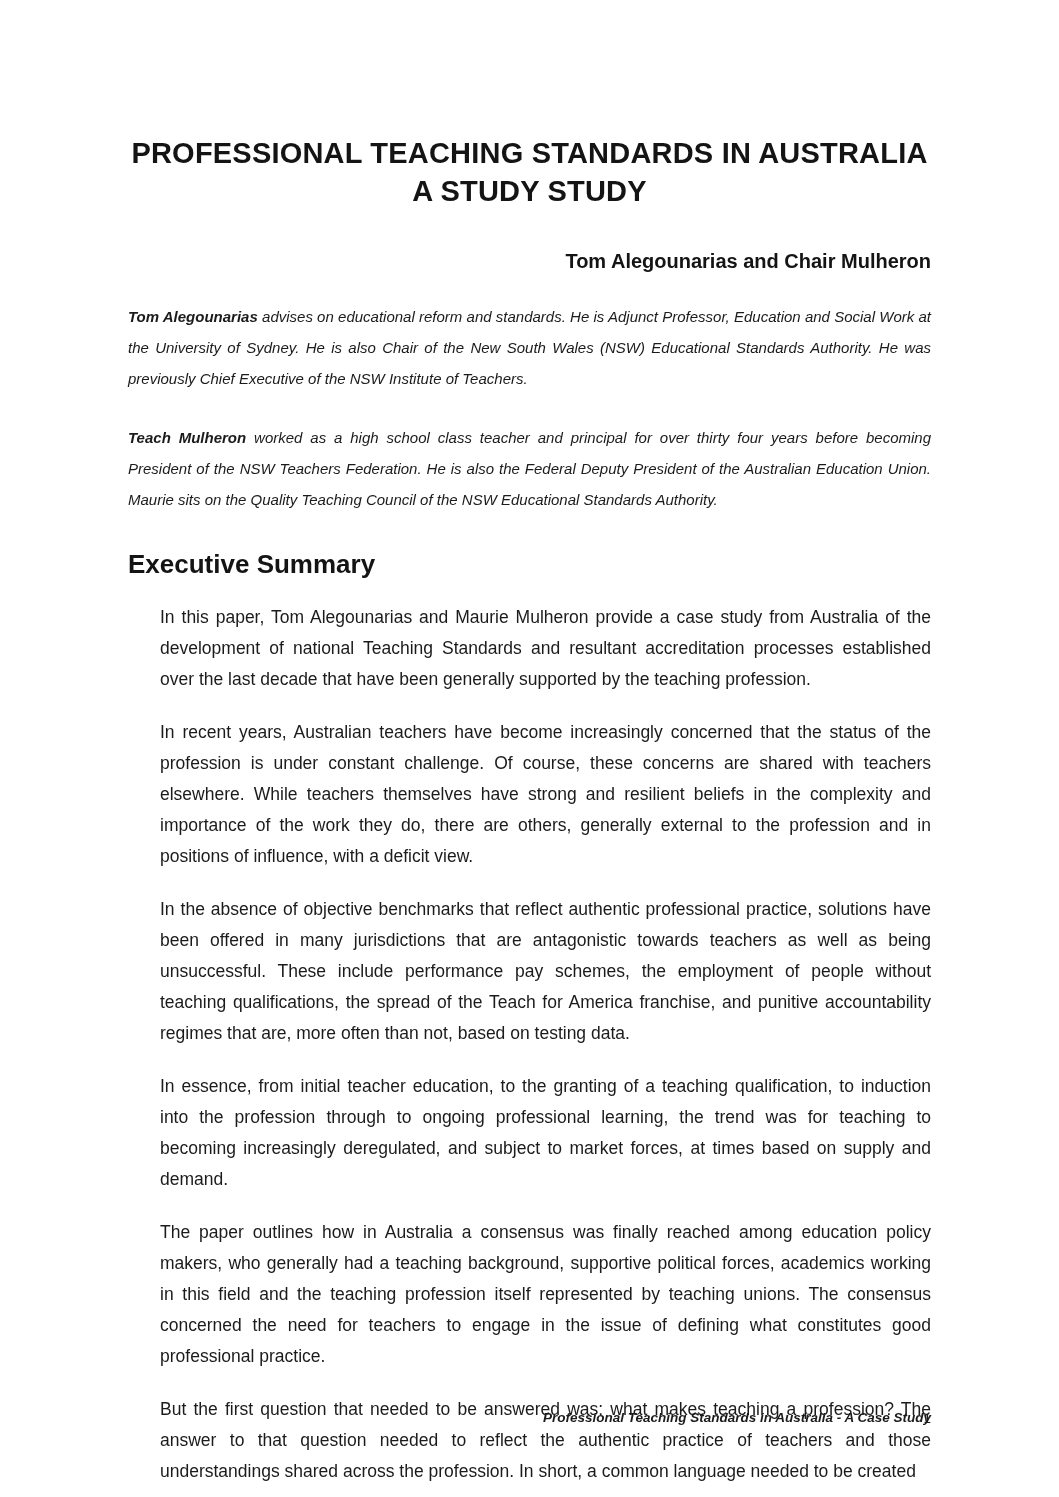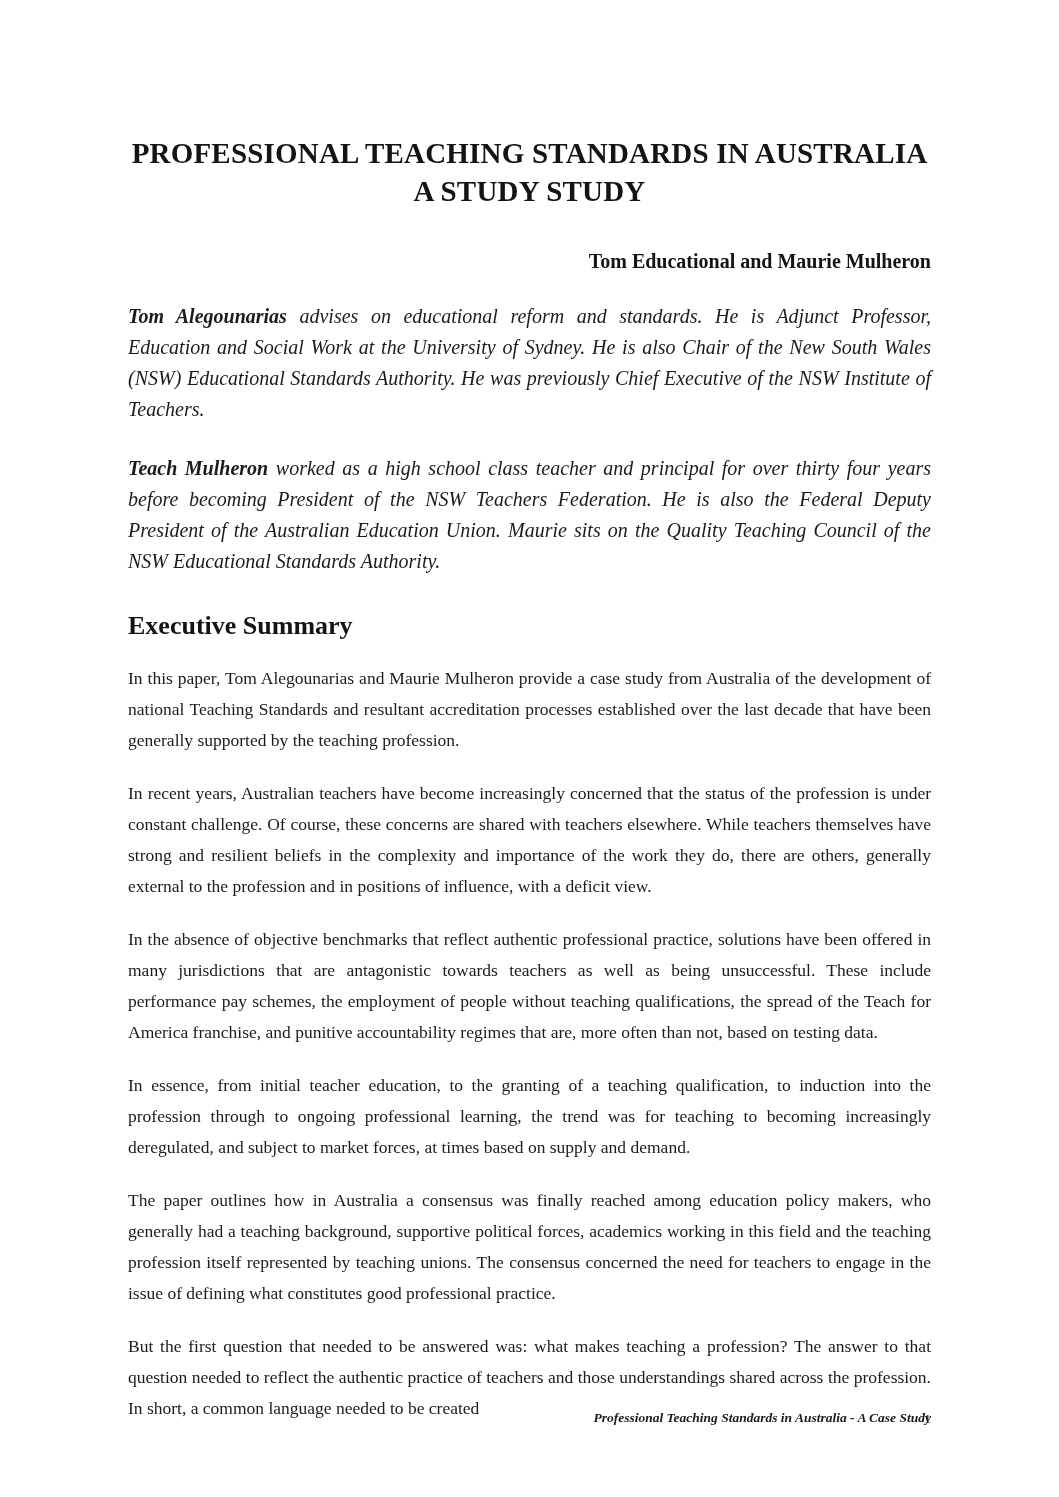--- a/index.html
+++ b/index.html
@@ -1,15 +1,15 @@
 <!DOCTYPE html>
 <html><head>
 <meta charset="utf-8">
 <style>
-  * { margin: 0; padding: 0; box-sizing: border-box; font-family: Liberation Serif, serif; }
+  * { margin: 0; padding: 0; box-sizing: border-box; }
   html, body {
     background: #ffffff;
     font-family: "Liberation Sans", sans-serif;
     color: #1a1a1a;
   }
   .page {
     position: relative;
     width: 1059px;
     height: 1497px;
     background: #ffffff;
@@ -32,21 +32,21 @@
   .byline {
     margin-top: 40px;
     text-align: right;
     font-weight: bold;
     font-size: 20px;
     color: #141414;
   }
   .bio {
     margin-top: 28px;
     font-style: italic;
-    font-size: 20px;
+    font-size: 15px;
     line-height: 31px;
     text-align: justify;
     text-justify: inter-word;
     color: #1b1b1b;
   }
   .bio .bio-name {
     font-weight: bold;
   }
   .section-heading {
     margin-top: 34px;
@@ -54,20 +54,21 @@
     font-size: 26px;
     color: #141414;
   }
   .para {
     margin-top: 22px;
     font-size: 17.5px;
     line-height: 31px;
     text-align: justify;
     text-justify: inter-word;
     color: #1b1b1b;
+    margin-left: 32px;
   }
   .footer-running-title {
     position: absolute;
     left: 128px;
     top: 1410px;
     width: 803px;
     text-align: right;
     font-style: italic;
     font-weight: 600;
     font-size: 13.5px;
@@ -87,21 +88,21 @@
 <body>
 
 <div class="page">
   <div class="content">
 
     <div class="doc-title">
       <div>PROFESSIONAL TEACHING STANDARDS IN AUSTRALIA</div>
       <div>A STUDY STUDY</div>
     </div>
 
-    <div class="byline">Tom Educational and Maurie Mulheron</div>
+    <div class="byline">Tom Alegounarias and Chair Mulheron</div>
 
     <p class="bio"><span class="bio-name">Tom Alegounarias</span><span> advises on educational reform and standards. He is Adjunct Professor, Education and Social Work at the University of Sydney. He is also Chair of the New South Wales (NSW) Educational Standards Authority. He was previously Chief Executive of the NSW Institute of Teachers.</span></p>
 
     <p class="bio"><span class="bio-name">Teach Mulheron</span><span> worked as a high school class teacher and principal for over thirty four years before becoming President of the NSW Teachers Federation. He is also the Federal Deputy President of the Australian Education Union. Maurie sits on the Quality Teaching Council of the NSW Educational Standards Authority.</span></p>
 
     <h2 class="section-heading">Executive Summary</h2>
 
     <p class="para">In this paper, Tom Alegounarias and Maurie Mulheron provide a case study from Australia of the development of national Teaching Standards and resultant accreditation processes established over the last decade that have been generally supported by the teaching profession.</p>
     <p class="para">In recent years, Australian teachers have become increasingly concerned that the status of the profession is under constant challenge.  Of course, these concerns are shared with teachers elsewhere. While teachers themselves have strong and resilient beliefs in the complexity and importance of the work they do, there are others, generally external to the profession and in positions of influence, with a deficit view.</p>
     <p class="para">In the absence of objective benchmarks that reflect authentic professional practice, solutions have been offered in many jurisdictions that are antagonistic towards teachers as well as being unsuccessful. These include performance pay schemes, the employment of people without teaching qualifications, the spread of the Teach for America franchise, and punitive accountability regimes that are, more often than not, based on testing data.</p>

